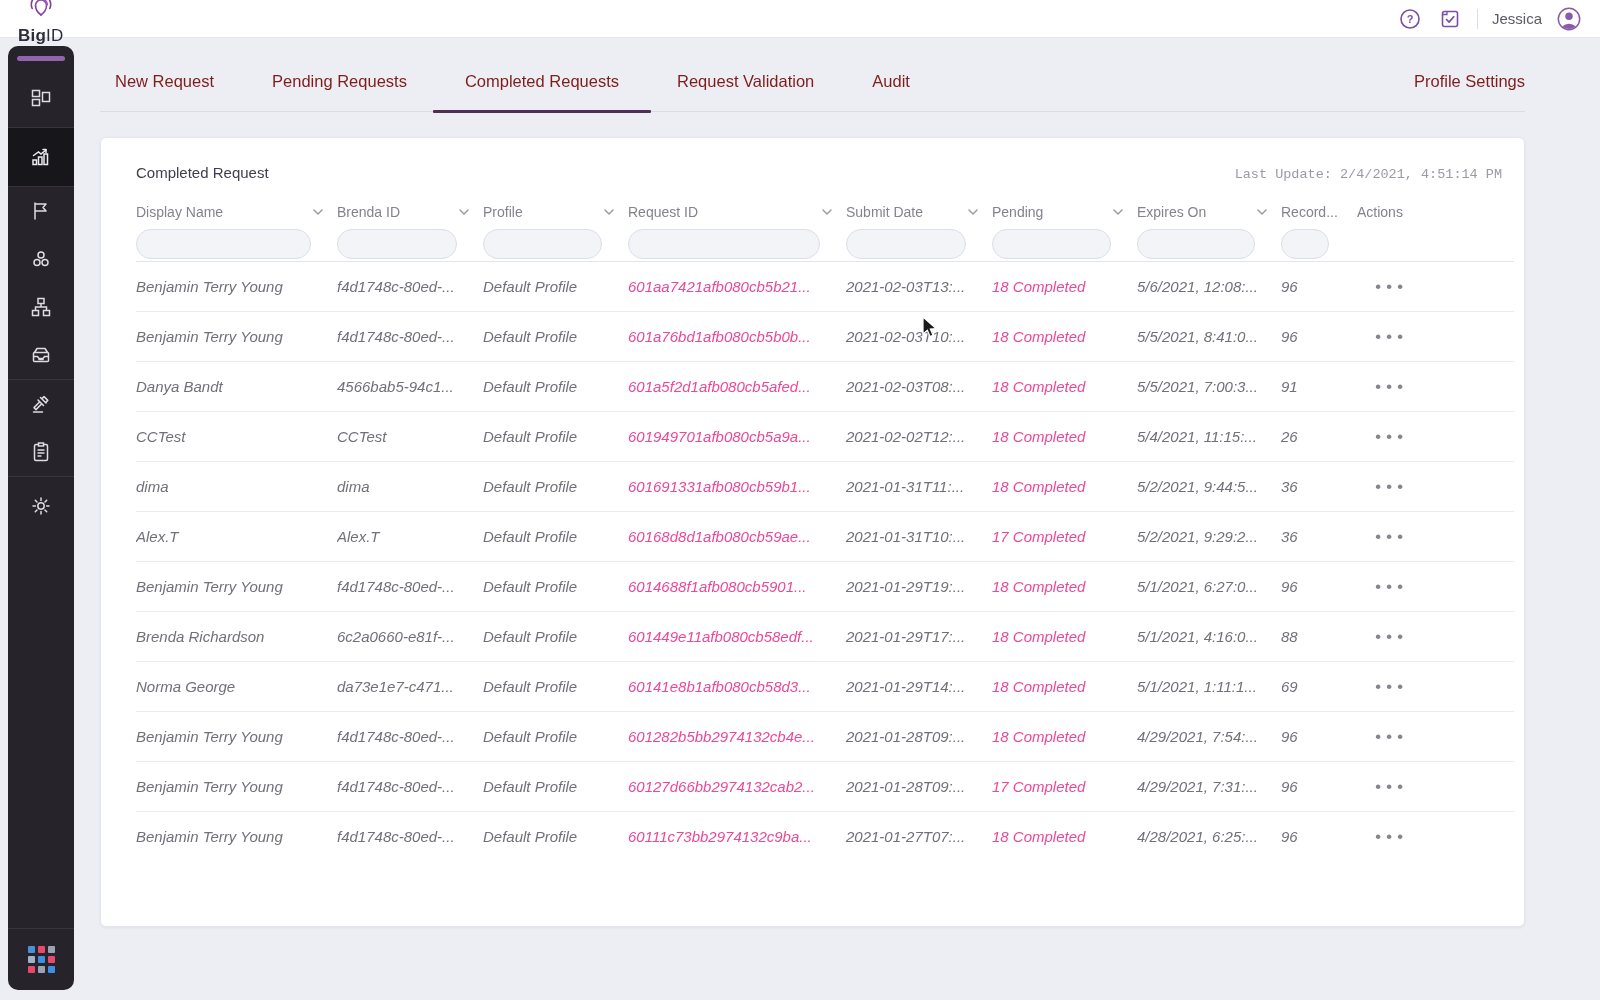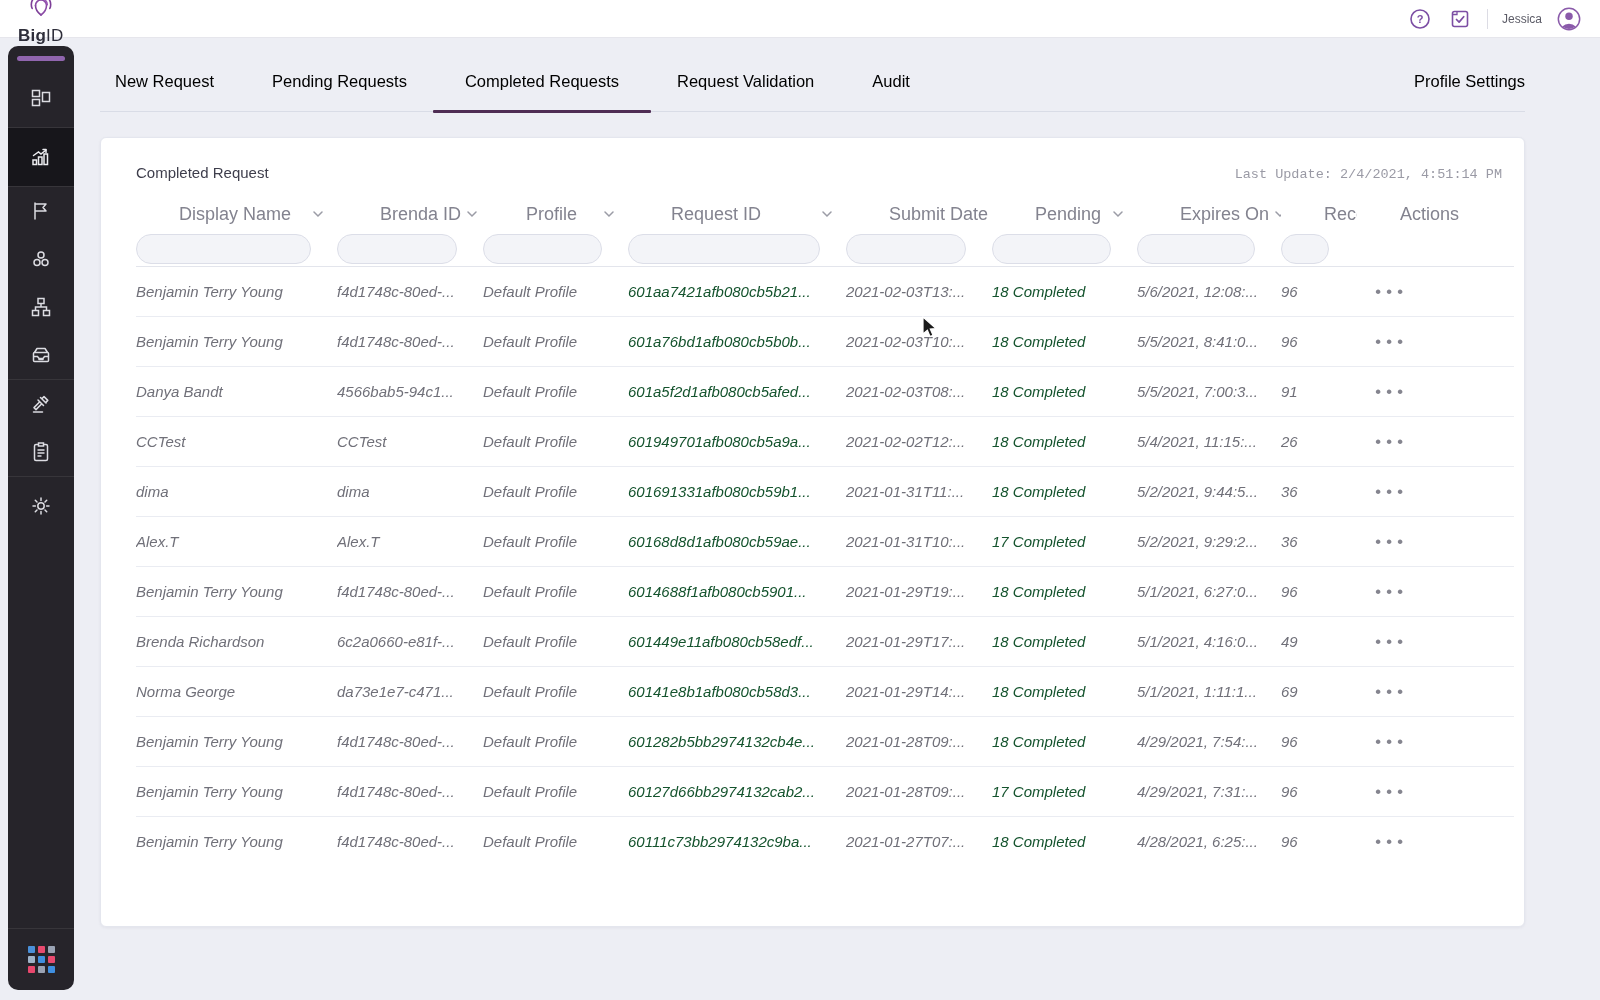--- a/index.html
+++ b/index.html
@@ -17,21 +17,21 @@
     display:flex; align-items:center; justify-content:space-between;
     padding:0 18px; position:relative; z-index:5;
   }
   .brand { display:flex; align-items:center; gap:8px;flex-direction:column; }
   .brand-name { font-size:17px; color:#2e2e3a; letter-spacing:.2px; }
   .brand-name b { font-weight:700; }
   .brand-name span.lite { font-weight:400; }
   .topbar-right { display:flex; align-items:center; gap:14px; }
   .tb-icon { width:26px; height:26px; display:flex; align-items:center; justify-content:center; cursor:pointer; }
   .tb-divider { width:1px; height:20px; background:#dcdce4; }
-  .user-name { font-size:12px; color:#5b5b66; }
+  .user-name { font-size:15px; color:#5b5b66; }
 
   
   .sidebar {
     position:absolute; left:8px; top:46px; width:66px; height:944px;
     background:#26242a; border-radius:10px; z-index:4;
     display:flex; flex-direction:column; align-items:center;
   }
   .accent-bar { width:48px; height:5px; border-radius:3px; background:#9065ae; margin:10px 0 8px; }
   .side-item {
     width:100%; display:flex; align-items:center; justify-content:center;
@@ -46,21 +46,21 @@
 
   
   .main { position:absolute; left:100px; right:75px; top:38px; }
   .page-title { margin-top:16px; font-size:24px; font-weight:500; color:#4e4e59; letter-spacing:.2px; }
 
   .tabs {
     margin-top:34px; display:flex; align-items:flex-end;
     border-bottom:1px solid #d9dce6; padding-left:15px; position:relative;
   }
   .tab {
-    font-size:16.5px; color:#000000; padding:0 0 20px 0; margin-right:58px;
+    font-size:16.5px; color:#7f1d1d; padding:0 0 20px 0; margin-right:58px;
     cursor:pointer; position:relative; white-space:nowrap;
   }
   .tab.active::after {
     content:""; position:absolute; left:-32px; right:-32px; bottom:-2px;
     height:3px; background:#4f2d54; border-radius:1px;
   }
   .tab.right { margin-left:auto; margin-right:0; }
 
   
   .card {
@@ -70,38 +70,38 @@
   }
   .card-head { display:flex; justify-content:space-between; align-items:baseline; padding-right:12px; }
   .card-title { font-size:15px; font-weight:400; color:#3e3e4c; }
   .last-update { font-size:13.5px; color:#9a9aa5;font-family:Liberation Mono, monospace; }
 
   
   .grid { display:grid; grid-template-columns:201px 146px 145px 218px 146px 145px 144px 76px 1fr; }
   .thead { margin-top:22px; }
   .th {
     display:flex; align-items:center; justify-content:space-between;
-    font-size:18px; color:#83838f; padding-right:14px; cursor:pointer; white-space:nowrap; overflow:hidden;margin-left:43px;
+    font-size:14px; color:#83838f; padding-right:14px; cursor:pointer; white-space:nowrap; overflow:hidden;
   }
   .th .chev { flex:0 0 auto; margin-left:6px; display:flex; }
   .filters { margin-top:9px; }
   .filter-cell { padding-right:26px; }
   .filter-input {
     width:100%; height:30px; border-radius:15px; border:1px solid #dcdee8;
     background:#f3f4f8; outline:none; padding:0 12px; font-size:14px; color:#5c5c66;
   }
   .filter-cell.small .filter-input { width:48px; padding:0 8px; }
   .tbody { margin-top:2px;font-style:italic; }
   .tr { border-top:1px solid #eaecf2; height:50px; align-items:center; }
   .tbody .tr:first-child { border-top:1px solid #e3e5ec; }
   .td {
     font-size:15px; color:#707079; white-space:nowrap; overflow:hidden;
     padding-right:14px;
   }
-  .td.link { color:#14532d; cursor:pointer; }
+  .td.link { color:#ec4899; cursor:pointer; }
   .td.actions { padding-left:18px; }
   .dots { color:#85858f; font-size:17px; letter-spacing:5px; cursor:pointer; line-height:1; }
 
   
   .cursor { position:absolute; left:920px; top:316px; z-index:20; pointer-events:none; }
 
   svg { display:block; }
 </style>
 </head>
 <body>
@@ -428,21 +428,21 @@
           <div class="td actions"><span class="dots">•••</span></div>
         </div>
         <div class="grid tr">
           <div class="td">Brenda Richardson</div>
           <div class="td">6c2a0660-e81f-...</div>
           <div class="td">Default Profile</div>
           <div class="td link">601449e11afb080cb58edf...</div>
           <div class="td">2021-01-29T17:...</div>
           <div class="td link">18 Completed</div>
           <div class="td">5/1/2021, 4:16:0...</div>
-          <div class="td">49</div>
+          <div class="td">88</div>
           <div class="td actions"><span class="dots">•••</span></div>
         </div>
         <div class="grid tr">
           <div class="td">Norma George</div>
           <div class="td">da73e1e7-c471...</div>
           <div class="td">Default Profile</div>
           <div class="td link">60141e8b1afb080cb58d3...</div>
           <div class="td">2021-01-29T14:...</div>
           <div class="td link">18 Completed</div>
           <div class="td">5/1/2021, 1:11:1...</div>

